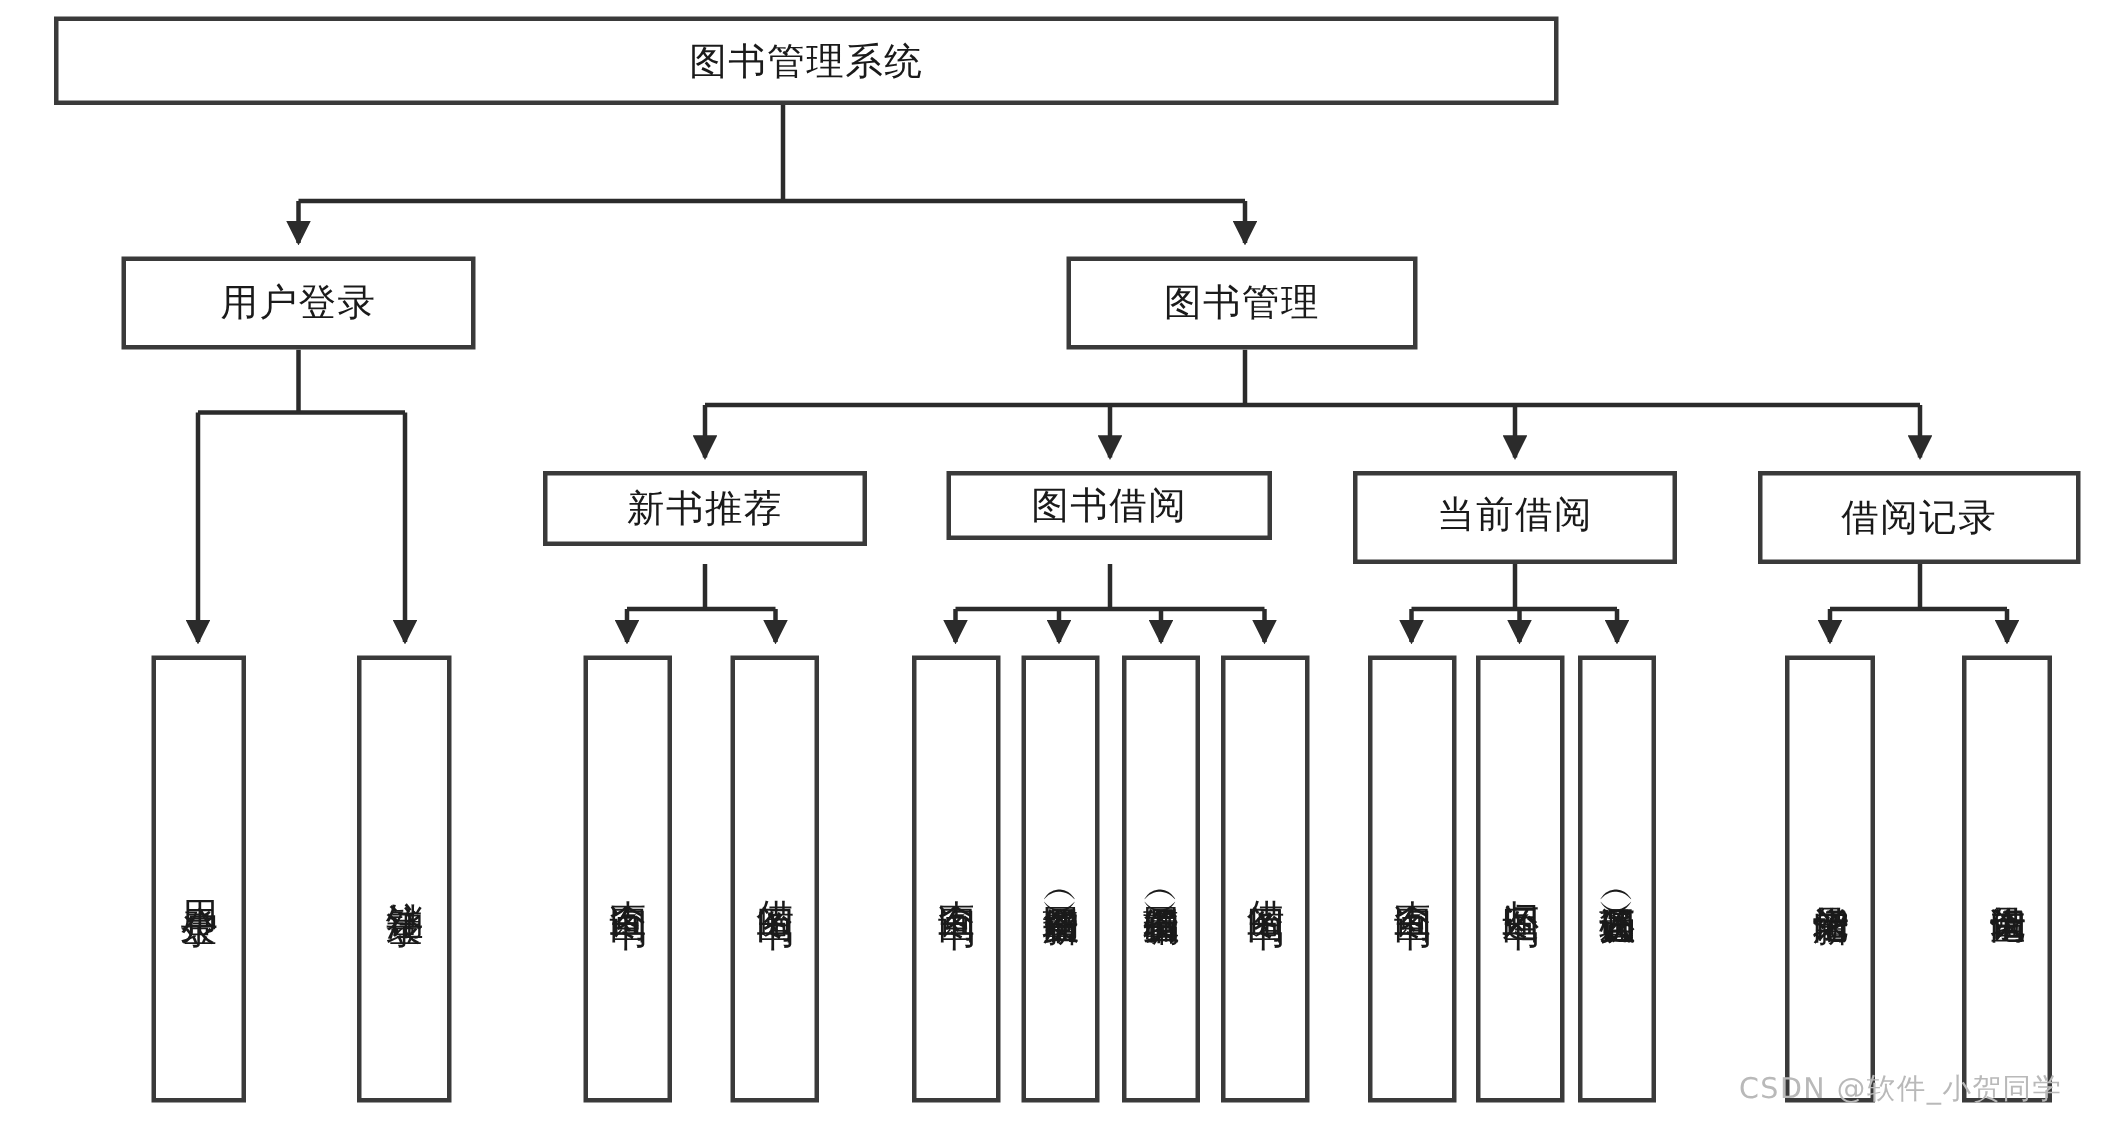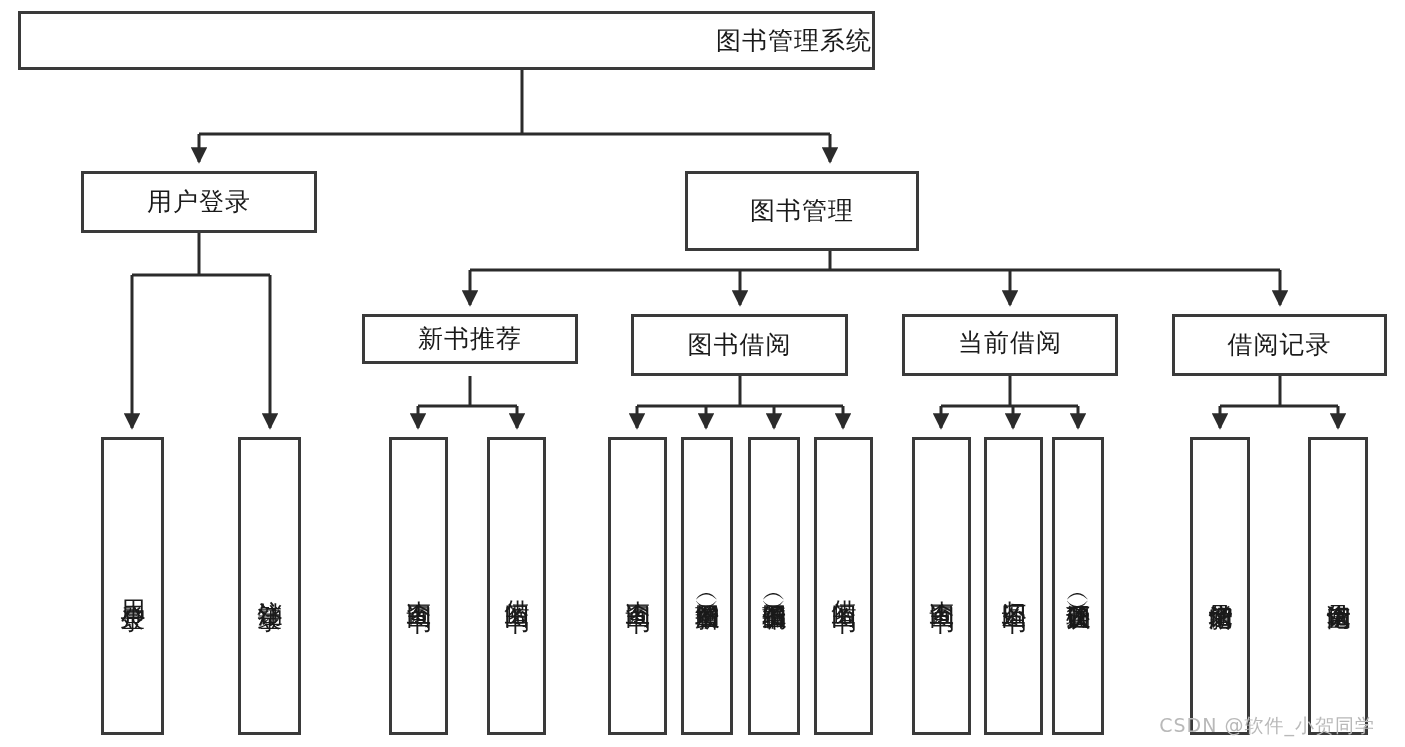--- a/index.html
+++ b/index.html
@@ -104,35 +104,35 @@
     <path d="M 1013 406 L 1013 428" marker-end="url(#arrow)"></path>
     <path d="M 1078 406 L 1078 428" marker-end="url(#arrow)"></path>
 
     <path d="M 1280 376 L 1280 406"></path>
     <path d="M 1220 406 L 1338 406"></path>
     <path d="M 1220 406 L 1220 428" marker-end="url(#arrow)"></path>
     <path d="M 1338 406 L 1338 428" marker-end="url(#arrow)"></path>
   </g>
 </svg>
 
-<div class="node-box node-h" style="left:18px; top:11px; width:857px; height:59px;justify-content:flex-end;">
+<div class="node-box node-h" style="left:36px; top:11px; width:1003px; height:59px;">
   <span>图书管理系统</span>
 </div>
 
 <div class="node-box node-h" style="left:81px; top:171px; width:236px; height:62px;">
   <span>用户登录</span>
 </div>
-<div class="node-box node-h" style="left:685px; top:171px; width:234px; height:80px;">
+<div class="node-box node-h" style="left:711px; top:171px; width:234px; height:62px;">
   <span>图书管理</span>
 </div>
 
 <div class="node-box node-h" style="left:362px; top:314px; width:216px; height:50px;">
   <span>新书推荐</span>
 </div>
-<div class="node-box node-h" style="left:631px; top:314px; width:217px; height:62px;">
+<div class="node-box node-h" style="left:631px; top:314px; width:217px; height:46px;">
   <span>图书借阅</span>
 </div>
 <div class="node-box node-h" style="left:902px; top:314px; width:216px; height:62px;font-family:Liberation Mono, monospace;">
   <span>当前借阅</span>
 </div>
 <div class="node-box node-h" style="left:1172px; top:314px; width:215px; height:62px;justify-content:center;">
   <span>借阅记录</span>
 </div>
 
 <div class="node-box" style="left:101px; top:437px; width:63px; height:298px;">

